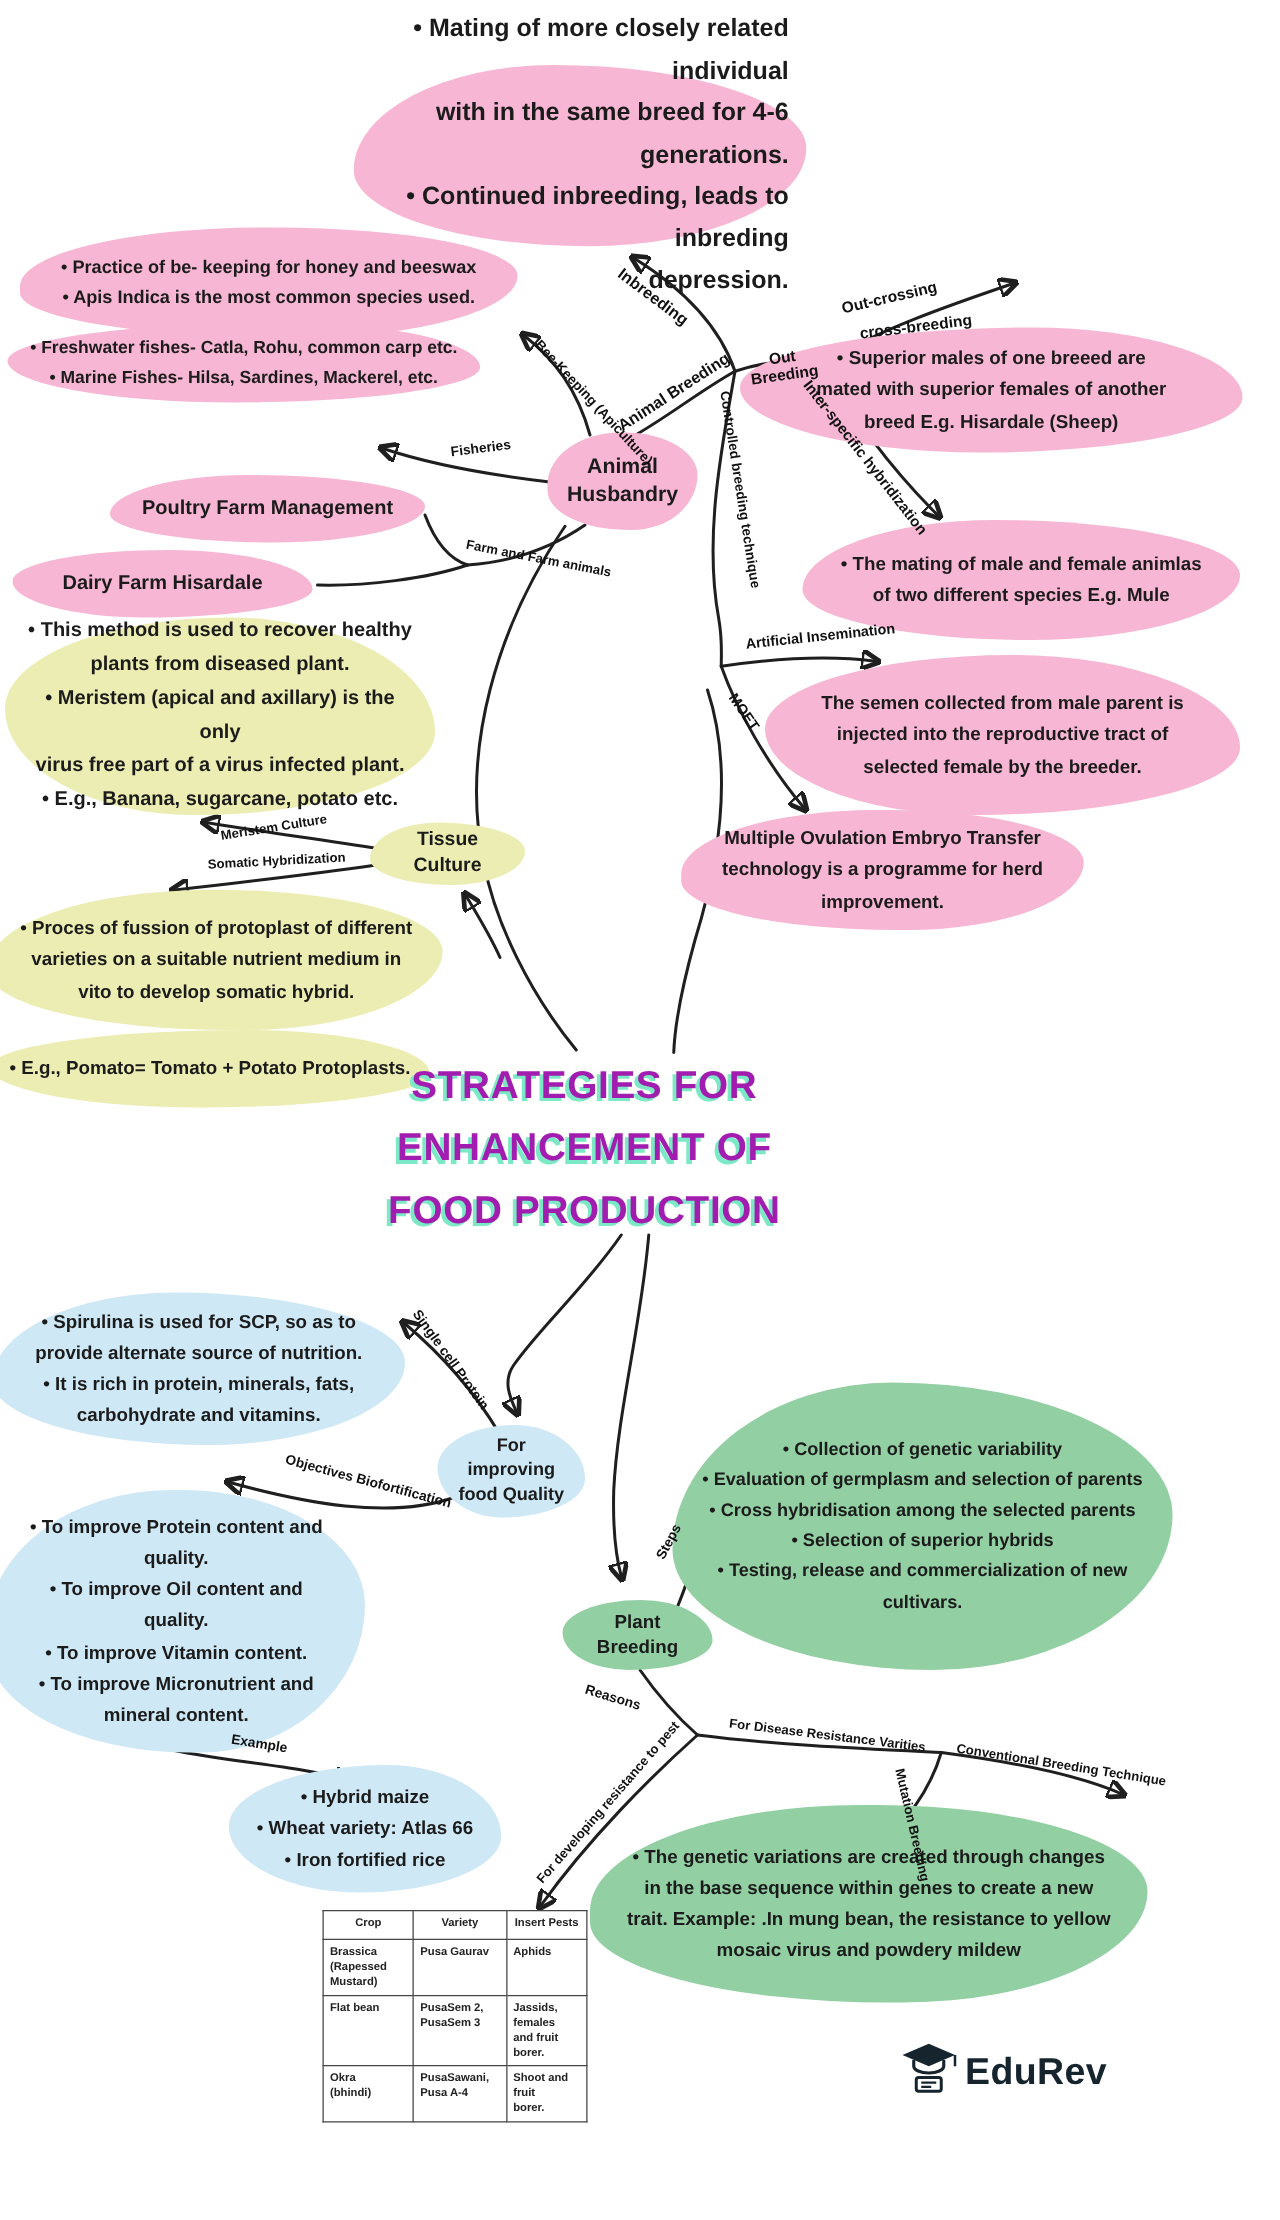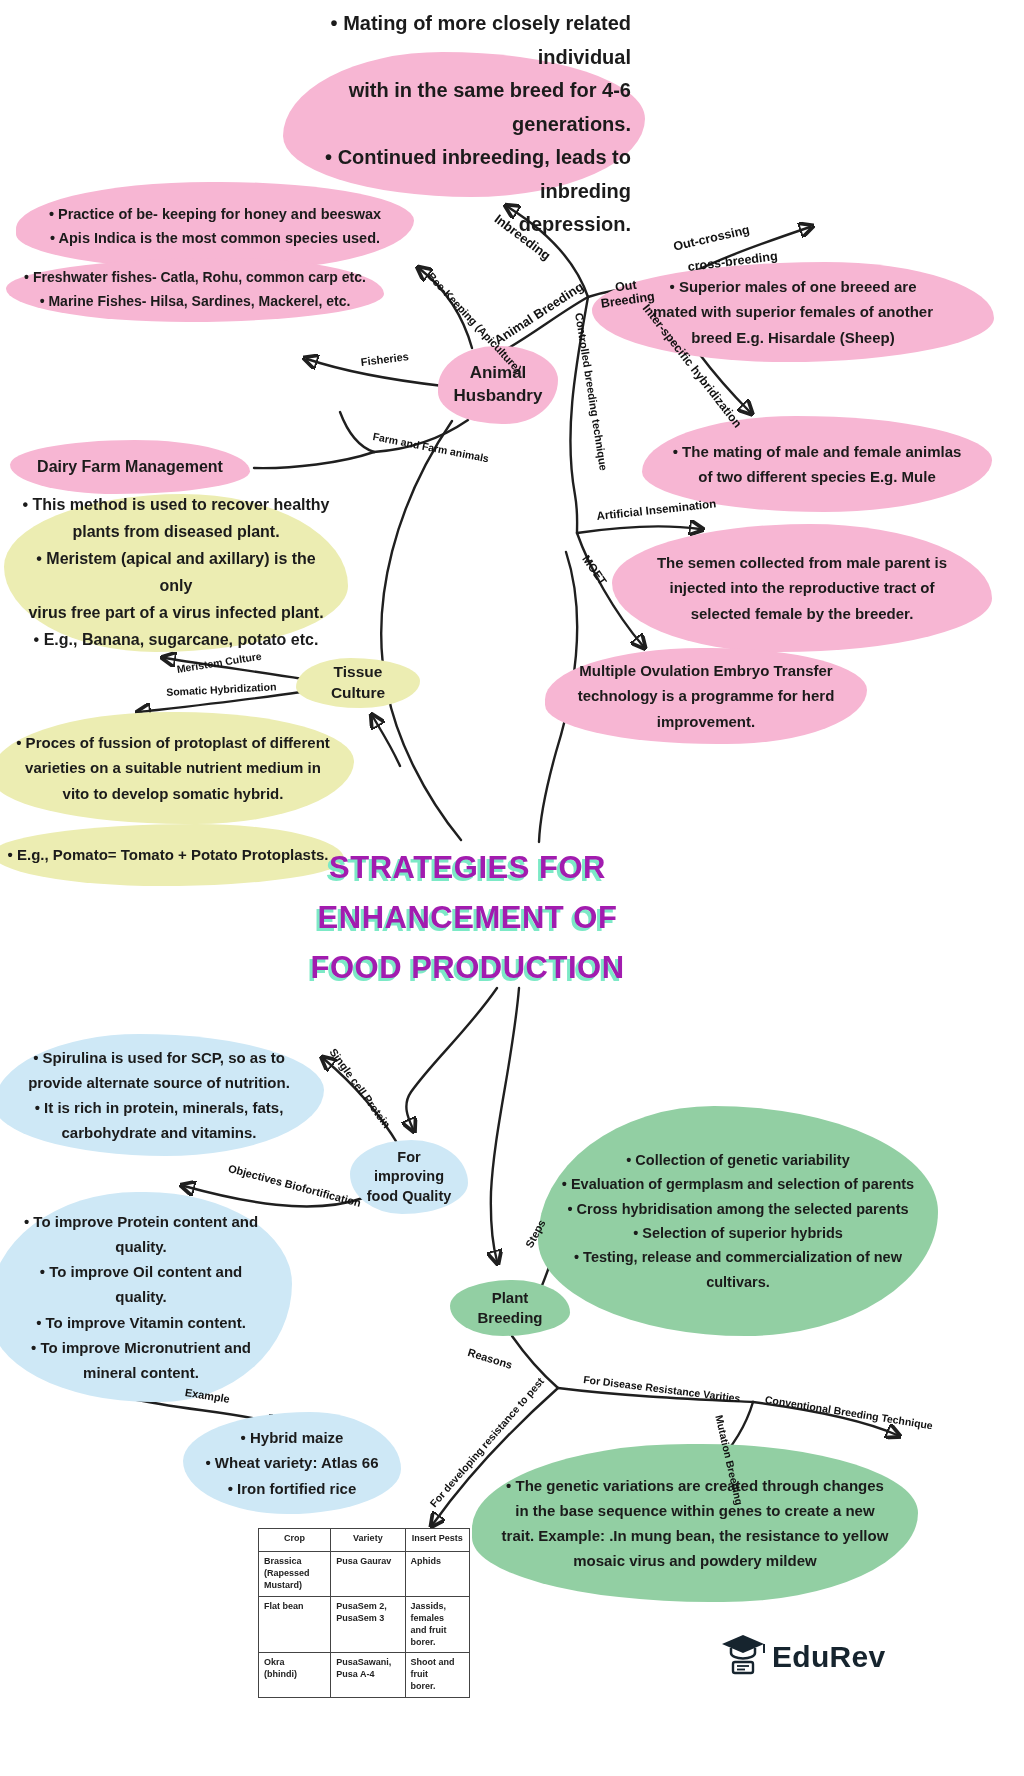--- a/index.html
+++ b/index.html
@@ -89,21 +89,22 @@
   </svg>
 
   <div class="bubble pink rA" style="left:283px;top:52px;width:362px;height:145px;font-size:20px;text-align:right;">• Mating of more closely related individual
 with in the same breed for 4-6 generations.
 • Continued inbreeding, leads to inbreding
 depression.</div>
   <div class="bubble pink rC" style="left:16px;top:182px;width:398px;height:88px;font-size:14.5px;">• Practice of be- keeping for honey and beeswax
 • Apis Indica is the most common species used.</div>
   <div class="bubble pink rD" style="left:6px;top:258px;width:378px;height:64px;font-size:14px;">• Freshwater fishes- Catla, Rohu, common carp etc.
 • Marine Fishes- Hilsa, Sardines, Mackerel, etc.</div>
-  <div class="bubble pink rB" style="left:10px;top:440px;width:240px;height:54px;font-size:16px;">Dairy Farm Management</div>
+  <div class="bubble pink rA" style="left:88px;top:380px;width:252px;height:54px;font-size:16px;">Poultry Farm Management</div>
+  <div class="bubble pink rB" style="left:10px;top:440px;width:240px;height:54px;font-size:16px;">Dairy Farm Hisardale</div>
   <div class="bubble pink rC node" style="left:438px;top:346px;width:120px;height:78px;">Animal
 Husbandry</div>
   <div class="bubble pink rD" style="left:592px;top:262px;width:402px;height:100px;">• Superior males of one breeed are
 mated with superior females of another
 breed E.g. Hisardale (Sheep)</div>
   <div class="bubble pink rA" style="left:642px;top:416px;width:350px;height:96px;">• The mating of male and female animlas
 of two different species E.g. Mule</div>
   <div class="bubble pink rB" style="left:612px;top:524px;width:380px;height:128px;">The semen collected from male parent is
 injected into the reproductive tract of
 selected female by the breeder.</div>

